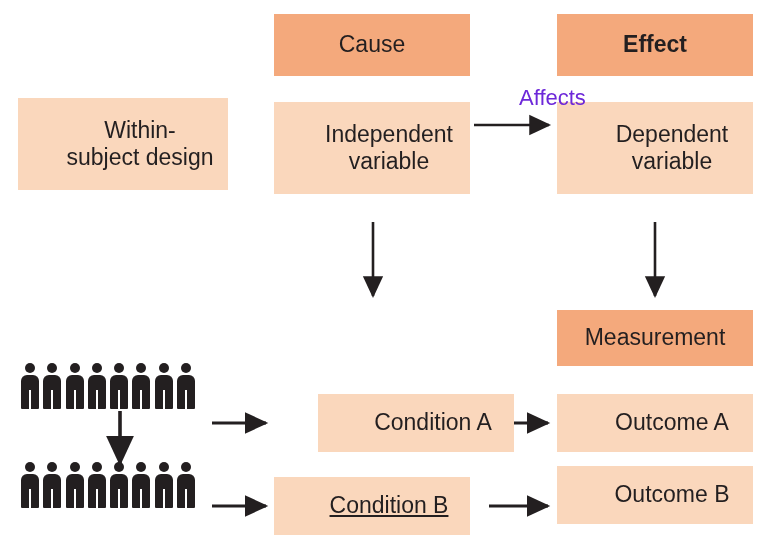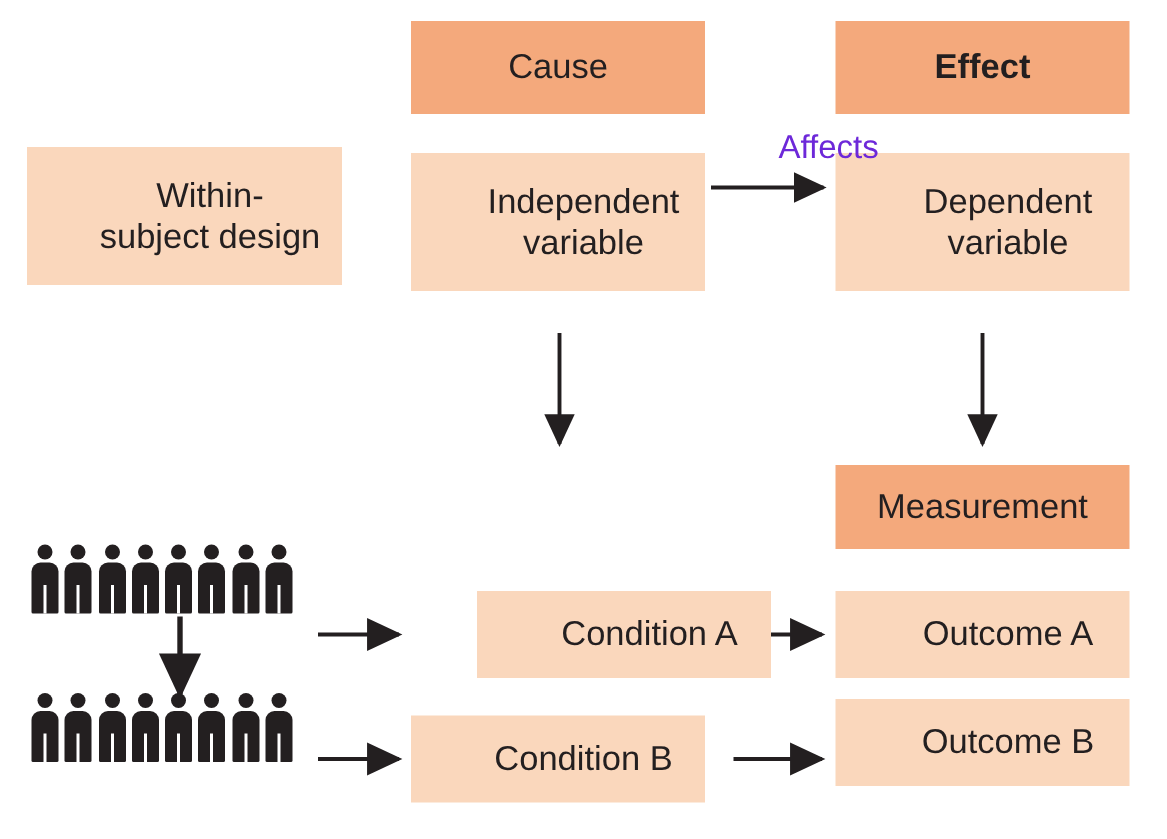--- a/index.html
+++ b/index.html
@@ -134,21 +134,21 @@
   <div class="box box-body" style="left:274px; top:102px; width:196px; height:92px; white-space:pre-line;">Independent
 variable</div>
 
   <div class="box box-header" style="left:557px; top:14px; width:196px; height:62px;font-weight:bold;">Effect</div>
   <div class="box box-body" style="left:557px; top:102px; width:196px; height:92px; white-space:pre-line;text-align:center;">Dependent
 variable</div>
 
   <div class="label-float" style="left:477px; top:85px;">Affects</div>
 
   <div class="box box-body" style="left:274px; top:394px; width:196px; height:58px;margin-left:44px;">Condition A</div>
-  <div class="box box-body" style="left:274px; top:477px; width:196px; height:58px;">Condition B</div>
+  <div class="box box-body" style="left:274px; top:477px; width:196px; height:58px;text-decoration:underline;">Condition B</div>
 
   <div class="box box-body" style="left:557px; top:394px; width:196px; height:58px;">Outcome A</div>
   <div class="box box-header" style="left:557px; top:310px; width:196px; height:56px;">Measurement</div>
   <div class="box box-body" style="left:557px; top:466px; width:196px; height:58px;">Outcome B</div>
 
   <div class="people-row" style="left: 19px; top: 363px; width: 178px; height: 46px; justify-content: space-between;">
       <div class="person">
         <span class="head"></span>
         <span class="body"></span>
         <span class="gap"></span>

